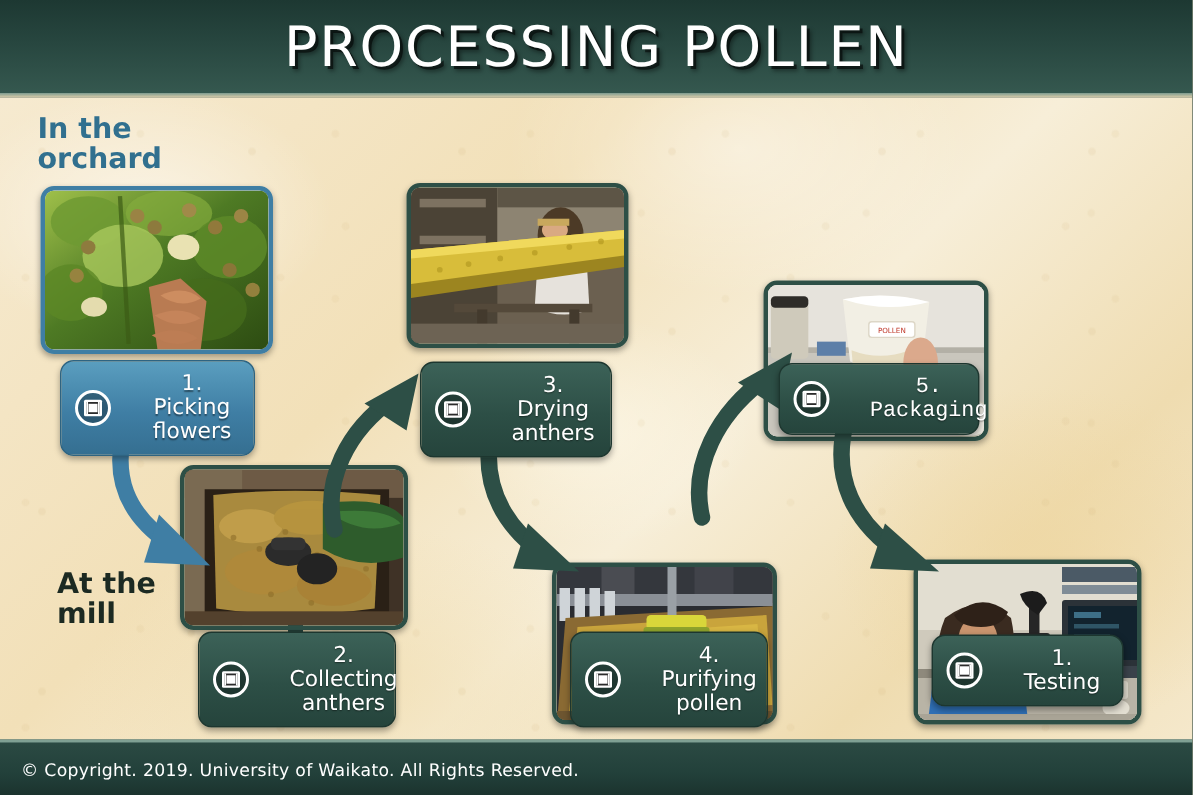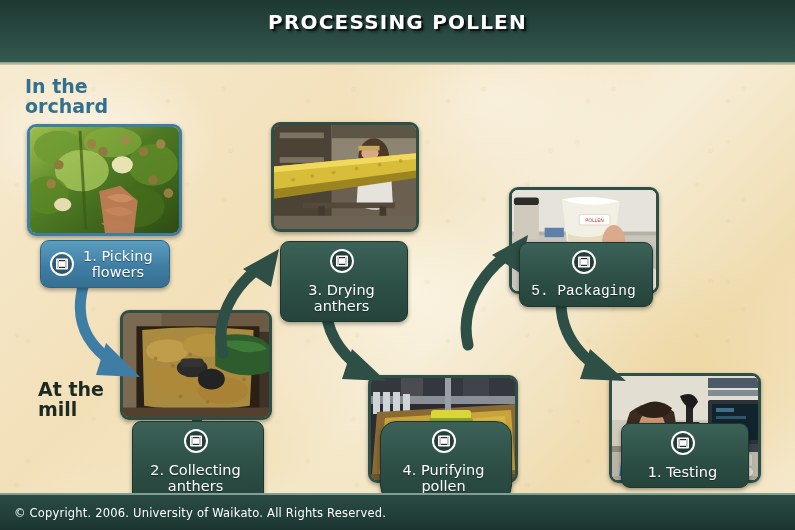--- a/index.html
+++ b/index.html
@@ -26,22 +26,22 @@
     left: 0; top: 0;
     width: 795px; height: 62px;
     background: linear-gradient(180deg, #1d3832 0%, #27463f 45%, #35584f 100%);
     overflow: hidden;
   }
   #header-title {
     position: absolute;
     left: 0; right: 0; top: 10px;
     text-align: center;
     color: #ffffff;
-    font-size: 20px;
-    font-weight: bold;
+    font-size: 37px;
+    font-weight: normal;
     letter-spacing: 1.2px;
     text-shadow: 2px 2px 0 rgba(0,0,0,.55), 3px 3px 3px rgba(0,0,0,.4);
     font-family: "DejaVu Sans", "Liberation Sans", sans-serif;
   }
 
   
   #header-rule {
     position: absolute;
     left: 0; top: 62px;
     width: 795px; height: 3px;
@@ -116,35 +116,34 @@
   }
   .photo.blue  { border: 3px solid #3f7ea4; }
   .photo.green { border: 3px solid #2d4f46; }
   .photo .inner { position: absolute; inset: 0; overflow: hidden; }
 
   
   .step {
     position: absolute;
     display: flex;
     align-items: center;
-    gap: 9px;
+    gap: 27px;
     padding: 7px 14px 7px 9px;
     border-radius: 9px;
     z-index: 8;
     box-shadow: 0 2px 4px rgba(0,0,0,.35);
     color: #ffffff;
   }
   .step.blue {
     background: linear-gradient(180deg, #5a9ebf 0%, #3f7ea4 55%, #356f91 100%);
     border: 1px solid #2e6482;
   }
   .step.green {
     background: linear-gradient(180deg, #3c6258 0%, #2d4f46 55%, #25443c 100%);
     border: 1px solid #1d362f;
-    flex-direction: column;
   }
   .step-label {
     font-size: 14.5px;
     font-weight: normal;
     line-height: 16px;
     white-space: pre-line;
     text-align: center;
     text-shadow: 0 1px 1px rgba(0,0,0,.45);
   }
   .step-icon {
@@ -451,21 +450,21 @@
           <rect x="2.6" y="3" width="8.8" height="8" fill="#2b2b2b"></rect>
           <rect x="4" y="4.2" width="6" height="5.6" fill="#fff"></rect>
           <rect x="2.6" y="3" width="1.1" height="8" fill="#fff"></rect>
           <rect x="10.3" y="3" width="1.1" height="8" fill="#fff"></rect>
         </svg>
       </span>
       <span class="step-label">3. Drying
 anthers</span>
     </div>
 
-    <div class="step green" style="left:380px; top:356px; width:132px;border-radius:16px;">
+    <div class="step green" style="left:380px; top:356px; width:132px;">
       <span class="step-icon">
         <svg width="14" height="14" viewBox="0 0 14 14">
           <rect x="1" y="1.5" width="12" height="11" rx="1" fill="#fff"></rect>
           <rect x="2.6" y="3" width="8.8" height="8" fill="#2b2b2b"></rect>
           <rect x="4" y="4.2" width="6" height="5.6" fill="#fff"></rect>
           <rect x="2.6" y="3" width="1.1" height="8" fill="#fff"></rect>
           <rect x="10.3" y="3" width="1.1" height="8" fill="#fff"></rect>
         </svg>
       </span>
       <span class="step-label">4. Purifying
@@ -494,16 +493,16 @@
           <rect x="2.6" y="3" width="1.1" height="8" fill="#fff"></rect>
           <rect x="10.3" y="3" width="1.1" height="8" fill="#fff"></rect>
         </svg>
       </span>
       <span class="step-label">1. Testing</span>
     </div>
 
   </div>
 
   <div id="footer">
-    <div id="footer-text">© Copyright. 2006. University of Waikato. All Rights Reserved.</div>
+    <div id="footer-text">© Copyright. 2019. University of Waikato. All Rights Reserved.</div>
   </div>
 
 </div>
 
 </body></html>

